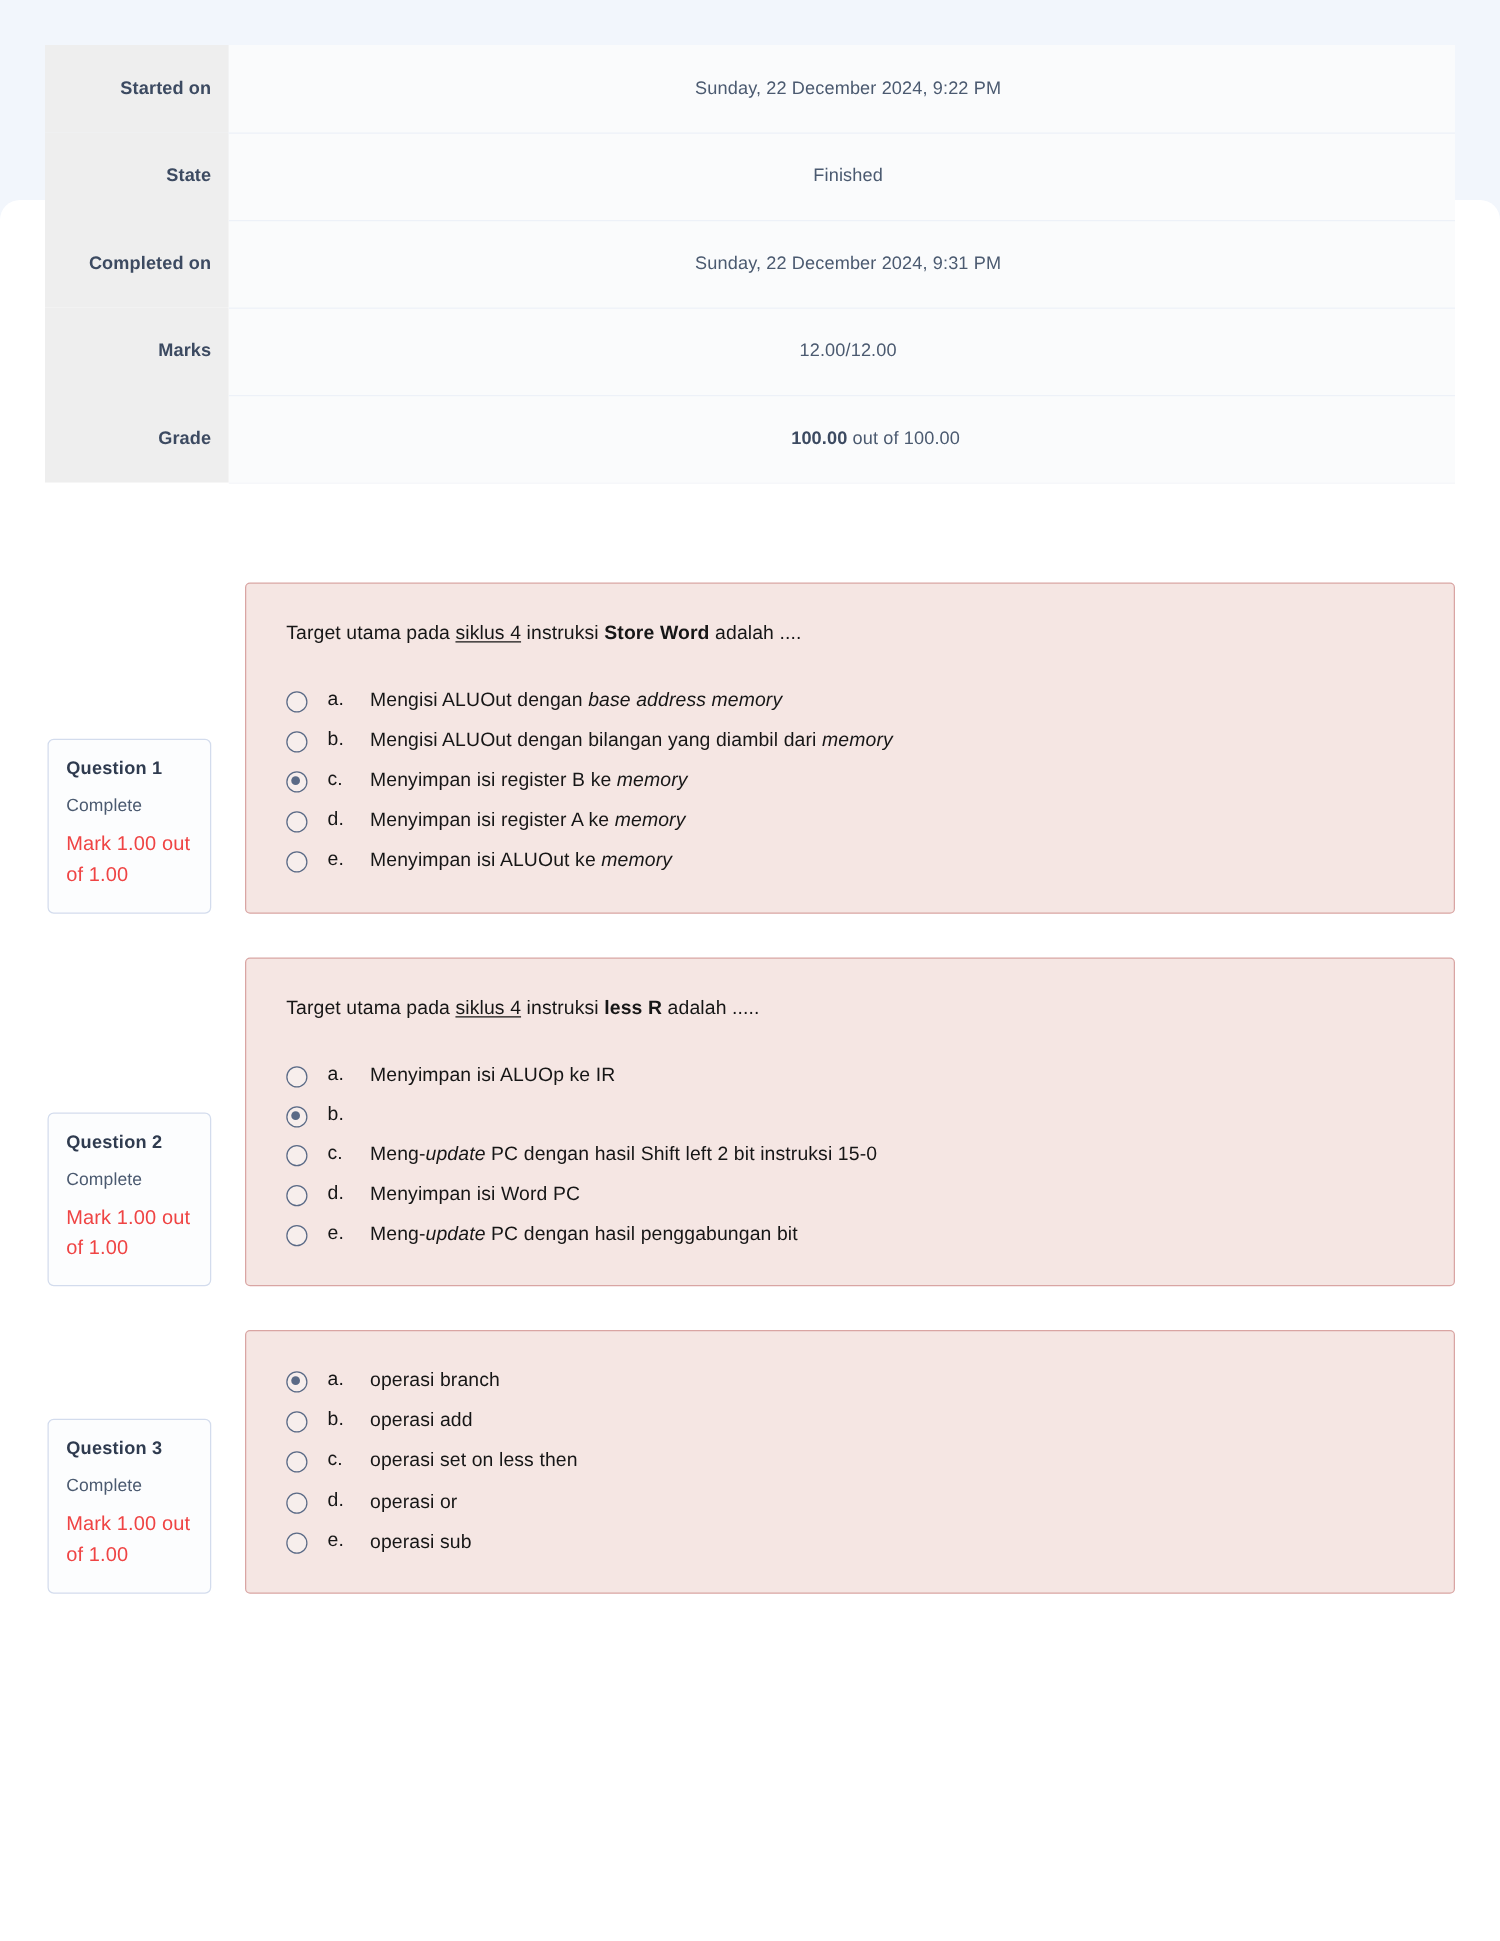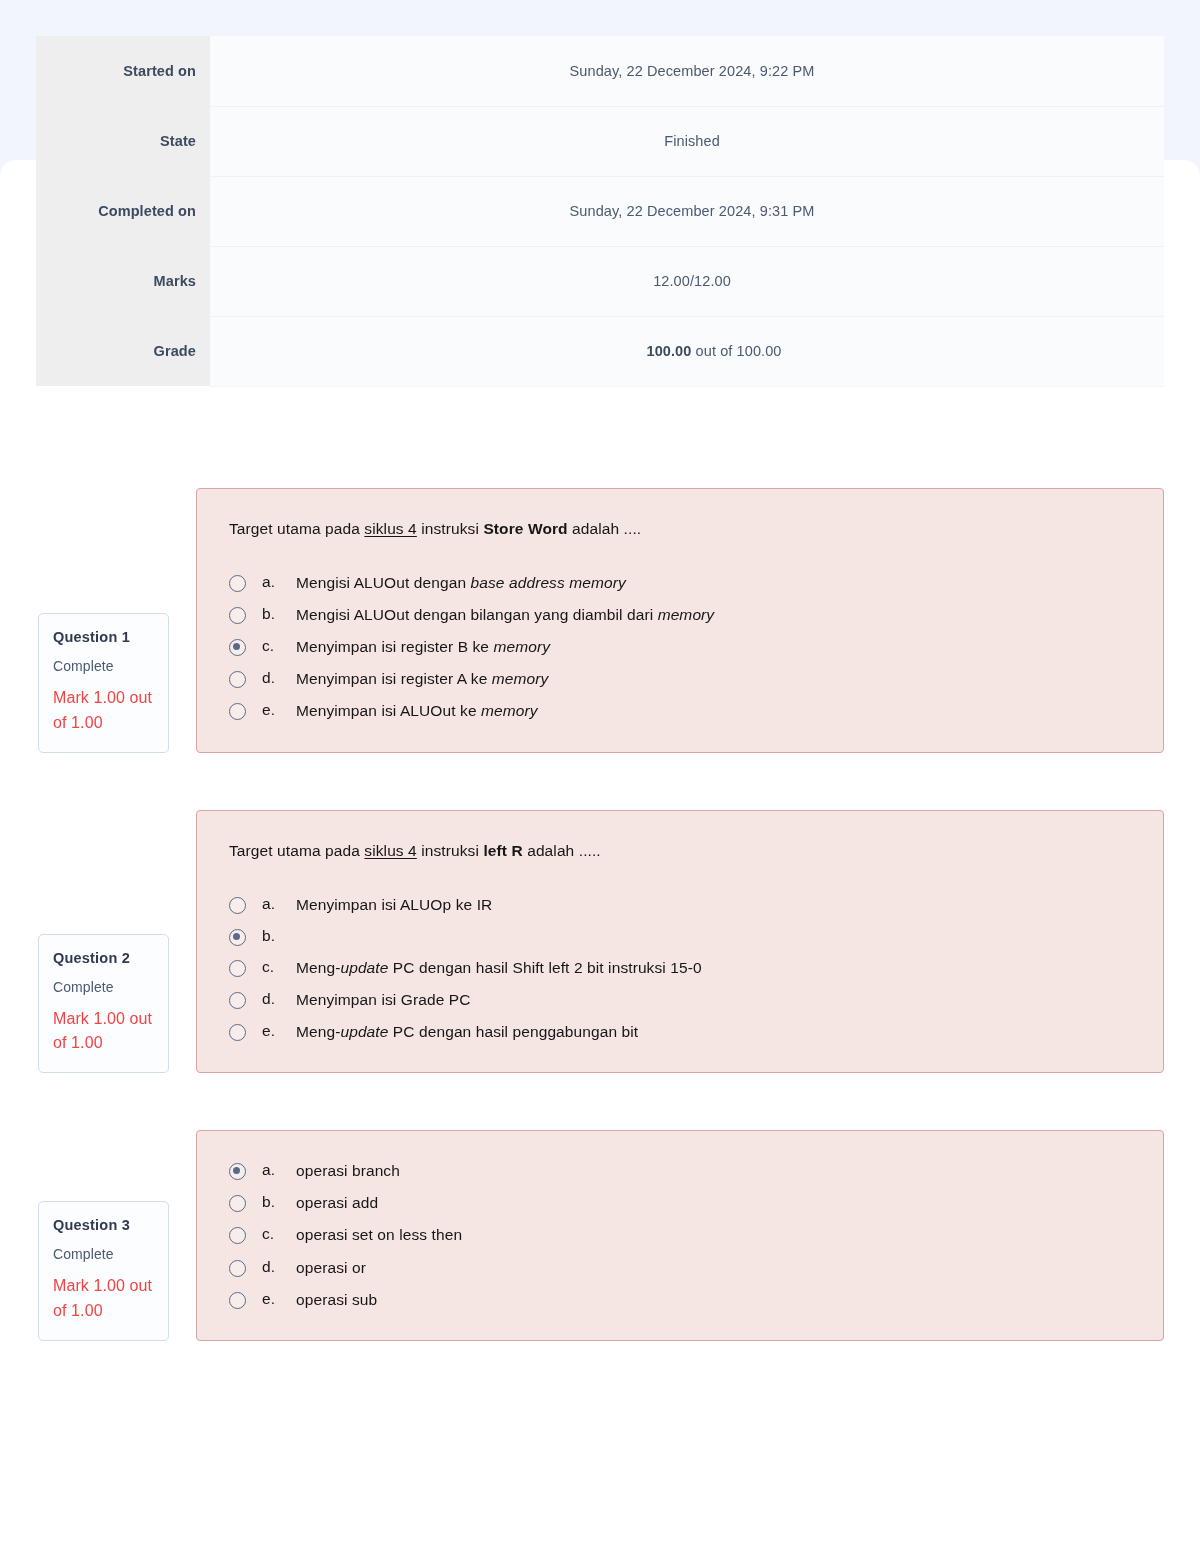--- a/index.html
+++ b/index.html
@@ -37,21 +37,21 @@
     top: 36px; left: 36px;
     width: 1128px;
   }
   .summary-table {
     width: 100%;
     border-collapse: collapse;
     table-layout: fixed;
   }
   .summary-table tr { height: 70px; }
   .summary-table th {
-    width: 174px;
+    width: 147px;
     background: #eeeeee;
     color: #3c4a61;
     font-size: 14.5px;
     font-weight: bold;
     text-align: right;
     padding: 0 14px 0 0;
     vertical-align: middle;
     border: none;
     letter-spacing: .1px;
   }
@@ -113,21 +113,20 @@
   }
 
   .qbody {
     margin-left: 27px;
     width: 968px;
     background: #f5e6e3;
     border: 1px solid #d9a5a3;
     border-radius: 4px;
     padding: 30px 30px 30px 32px;
     flex: none;
-    margin-top: 22px;
   }
   .qtext {
     font-size: 15.5px;
     color: #161616;
     letter-spacing: .1px;
     line-height: 1.35;
     margin-bottom: 33px;
   }
   .qtext u { text-decoration: underline; text-underline-offset: 2px; }
   .qtext b { font-weight: bold; }
@@ -243,40 +242,40 @@
         </div>
       </div>
     </div>
     <div class="qblock">
       <div class="qinfo">
         <div class="qtitle">Question 2</div>
         <div class="qstate">Complete</div>
         <div class="qmark">Mark 1.00 out of 1.00</div>
       </div>
       <div class="qbody">
-        <div class="qtext"><span>Target utama pada </span><u>siklus 4</u><span> instruksi </span><b>left R</b><span> adalah .....</span></div>
+        <div class="qtext"><span>Target utama pada </span><u>siklus 4</u><span> instruksi </span><b>less R</b><span> adalah .....</span></div>
         <div class="answers">
           <div class="answer-row">
             <span class="radio"></span>
             <span class="alabel">a.</span>
             <span class="atext"><span>Menyimpan isi ALUOp ke IR</span></span>
           </div>
           <div class="answer-row">
             <span class="radio checked"></span>
             <span class="alabel">b.</span>
           </div>
           <div class="answer-row">
             <span class="radio"></span>
             <span class="alabel">c.</span>
             <span class="atext"><span>Meng-</span><i>update</i><span> PC dengan hasil Shift left 2 bit instruksi 15-0</span></span>
           </div>
           <div class="answer-row">
             <span class="radio"></span>
             <span class="alabel">d.</span>
-            <span class="atext"><span>Menyimpan isi Grade PC</span></span>
+            <span class="atext"><span>Menyimpan isi Word PC</span></span>
           </div>
           <div class="answer-row">
             <span class="radio"></span>
             <span class="alabel">e.</span>
             <span class="atext"><span>Meng-</span><i>update</i><span> PC dengan hasil penggabungan bit</span></span>
           </div>
         </div>
       </div>
     </div>
     <div class="qblock">

